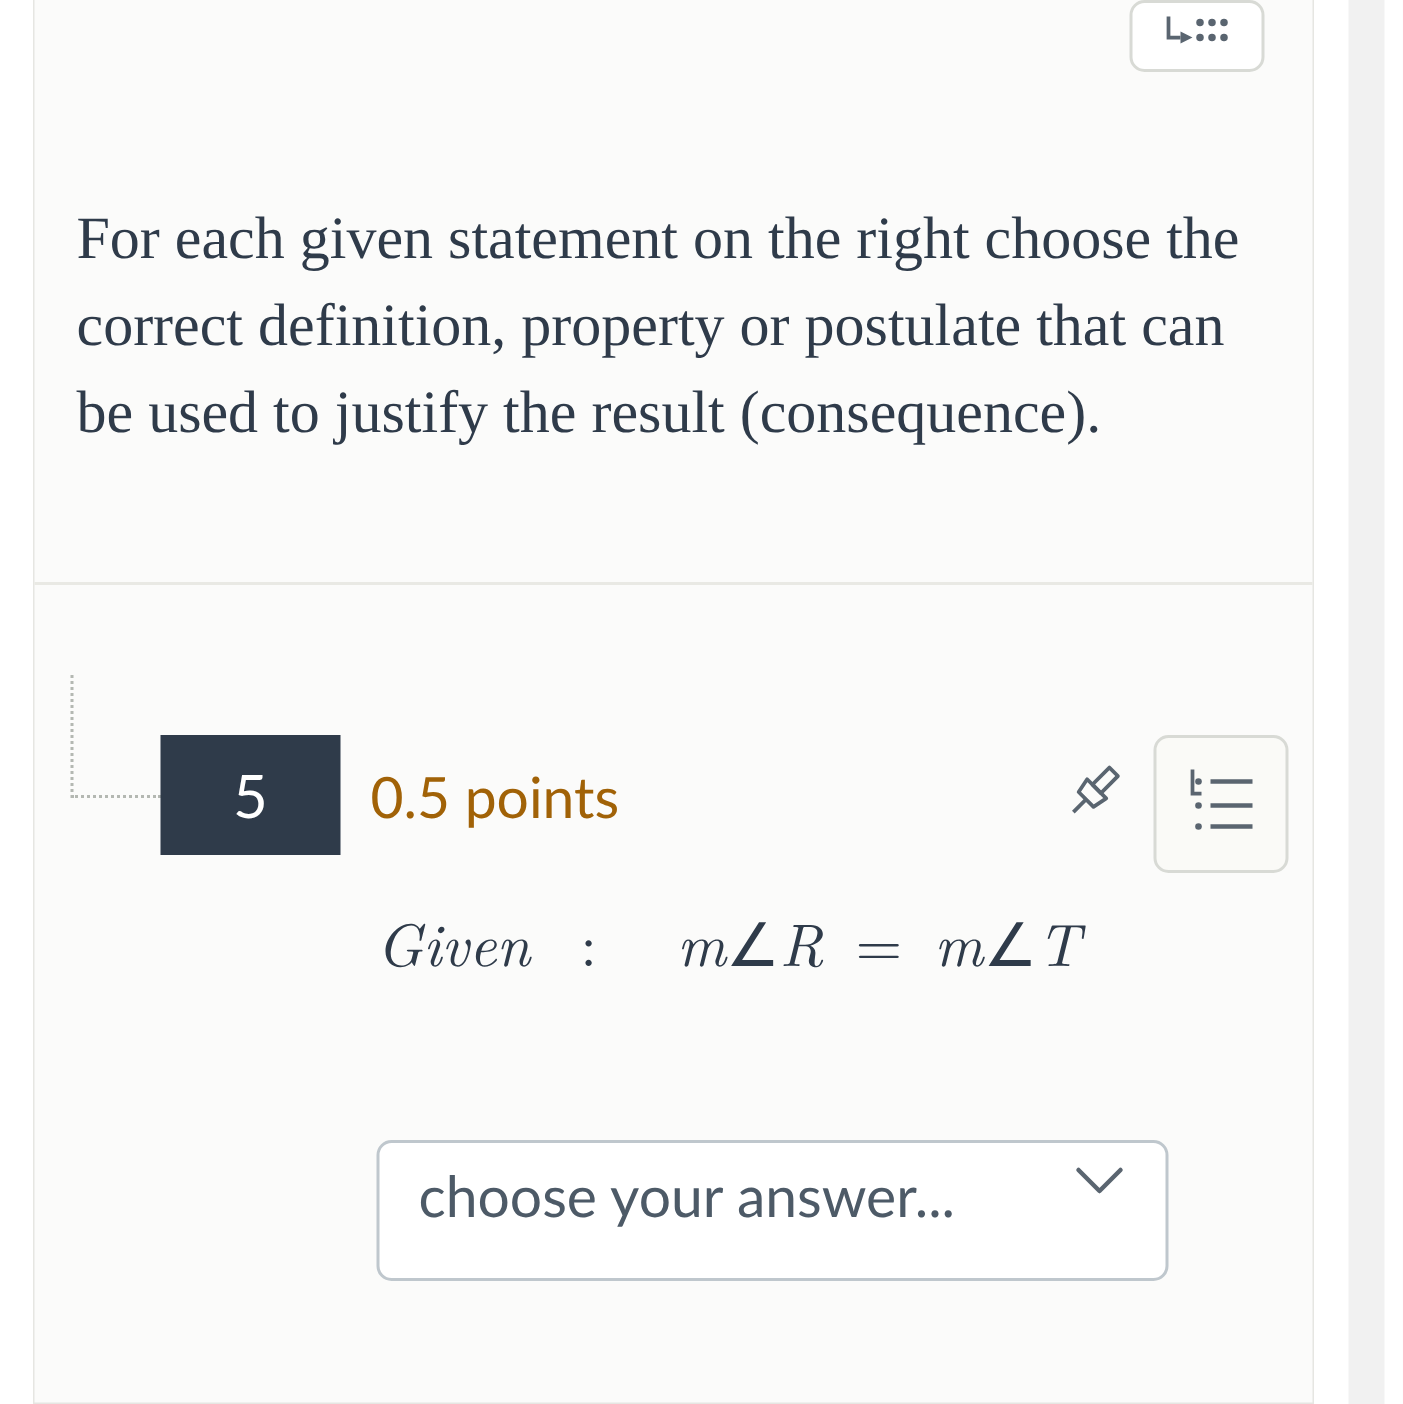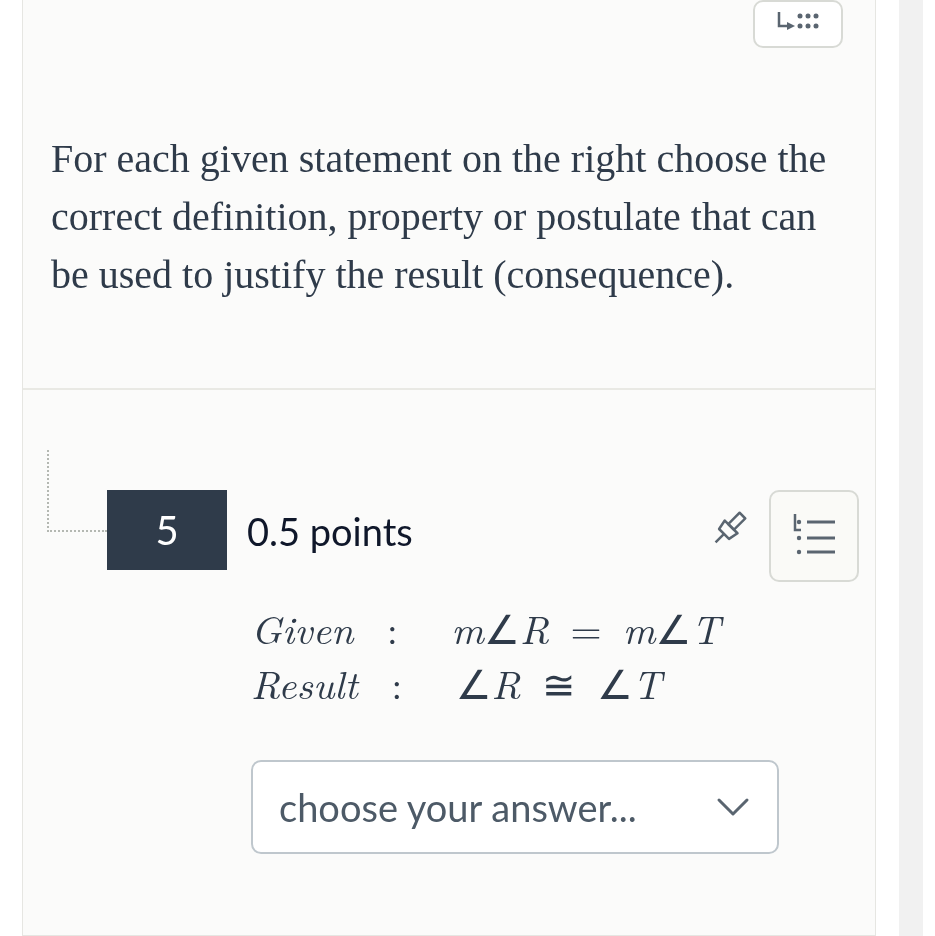--- a/index.html
+++ b/index.html
@@ -72,21 +72,21 @@
     font-size: 40px;
     display: flex;
     align-items: center;
     justify-content: center;
     font-weight: 400;
   }
   .points-label {
     position: absolute;
     left: 224px; top: 508px;
     font-size: 38px;
-    color: #0f172a;
+    color: #a16207;
   }
   .pin-icon {
     position: absolute;
     right: 120px; top: 504px;
     width: 52px; height: 52px;
     display:flex; align-items:center; justify-content:center;
   }
   .pin-icon svg { width: 46px; height: 46px; }
   .list-action-btn {
     position: absolute;
@@ -110,22 +110,21 @@
   .math-var { font-style: italic; font-family: 'Latin Modern Roman', 'STIX Two Text', Georgia, serif; }
   .math-op { font-style: normal; padding: 0 8px; }
   .answer-select {
     position: absolute;
     left: 228px; top: 760px;
     width: 528px; height: 94px;
     background: #fff;
     border: 2px solid #bfc7cd;
     border-radius: 10px;
     display: flex;
-    align-items: center;
-    padding: 0 26px;
+    padding: 12px 26px;
     justify-content: space-between;
     cursor: pointer;
   }
   .answer-select .placeholder {
     font-size: 38px;
     color: #4d5a67;
   }
   .answer-select svg { width: 36px; height: 24px; }
 </style>
 </head>
@@ -190,27 +189,20 @@
     </div>
 
     <div class="math-block">
       <div>
         <span class="lbl">Given</span>
         <span>&nbsp;:&nbsp;&nbsp;</span>
         <span class="math-var">m</span><span>∠</span><span class="math-var">R</span>
         <span class="math-op">=</span>
         <span class="math-var">m</span><span>∠</span><span class="math-var">T</span>
       </div>
-      <div>
-        <span class="lbl">Result</span>
-        <span>&nbsp;:&nbsp;&nbsp;</span>
-        <span>∠</span><span class="math-var">R</span>
-        <span class="math-op">≅</span>
-        <span>∠</span><span class="math-var">T</span>
-      </div>
     </div>
 
     <div class="answer-select">
       <span class="placeholder">choose your answer...</span>
       <span>
         <svg viewBox="0 0 36 24">
           <polyline points="4,6 18,20 32,6" fill="none" stroke="#5a6570" stroke-width="3" stroke-linecap="round" stroke-linejoin="round"></polyline>
         </svg>
       </span>
     </div>

